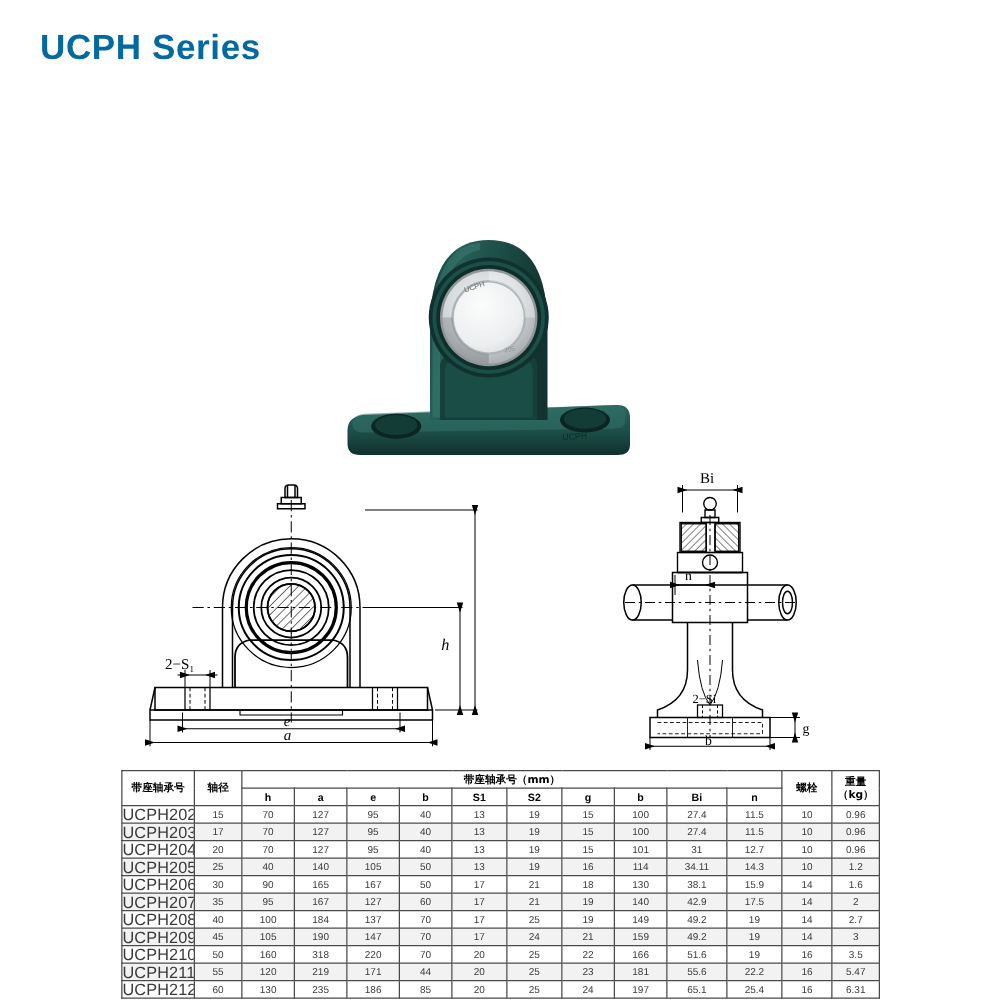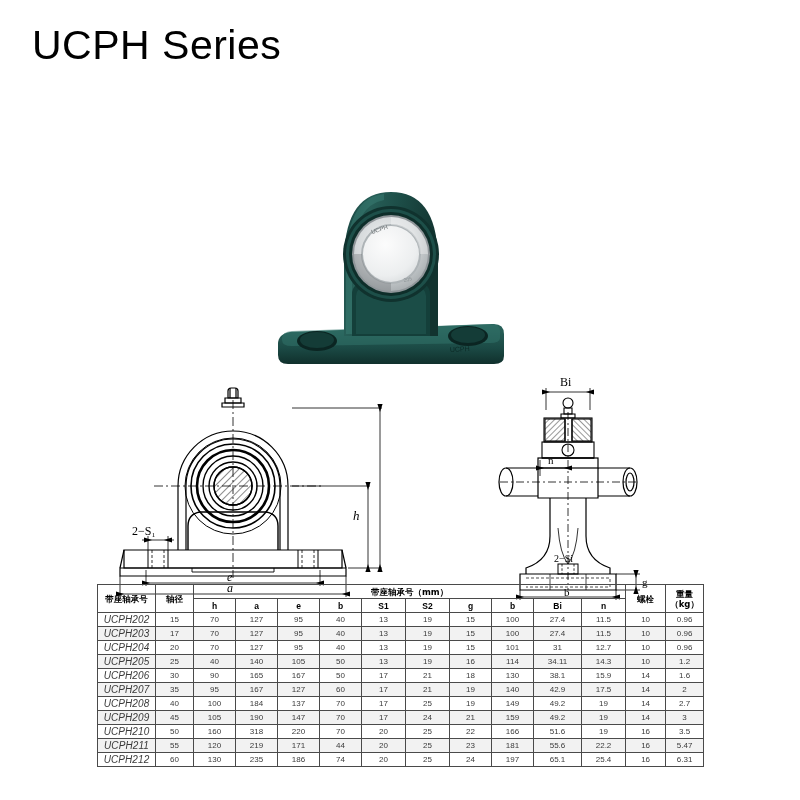--- a/index.html
+++ b/index.html
@@ -14,24 +14,24 @@
     font-family: "Liberation Sans", sans-serif;
     color: #111;
     overflow: hidden;
   }
 
   
   #page-title {
     position: absolute;
     left: 32px;
     top: 22px;
-    font-size: 41px;
-    font-weight: normal;
+    font-size: 28px;
+    font-weight: bold;
     letter-spacing: 0.5px;
-    color: #000000;
+    color: #0369a1;
     white-space: nowrap;
   }
 
   
   #product-photo {
     position: absolute;
     left: 272px;
     top: 166px;
     width: 238px;
     height: 200px;
@@ -50,21 +50,21 @@
     left: 498px;
     top: 368px;
     width: 190px;
     height: 232px;
   }
 
   
   #spec-table-wrap {
     position: absolute;
     left: 97px;
-    top: 584px;
+    top: 616px;
     width: 606px;
   }
   table.spec {
     border-collapse: collapse;
     width: 606px;
     table-layout: fixed;
     font-size: 8px;
     color: #3a3a3a;
   }
   table.spec th, table.spec td {
@@ -87,23 +87,22 @@
     font-size: 8px;
   }
   th.group { height: 13px; }
   th.sub {
     font-style: normal;
     font-size: 9px;
     font-weight: bold;
   }
   th.sub-b { font-size: 10px; }
   td.model {
-    font-size: 10px;
+    font-size: 13px;
     letter-spacing: 0.1px;
-    font-style: italic;
   }
   tr.alt td { background: #f2f2f2; }
   .wt-line { display:block; line-height: 10px; }
 </style>
 </head>
 <body>
 
 <div id="page-title">UCPH Series</div>
 
 <div id="product-photo">
@@ -563,21 +562,21 @@
           <td>22.2</td>
           <td>16</td>
           <td>5.47</td>
         </tr>
         <tr>
           <td class="model">UCPH212</td>
           <td>60</td>
           <td>130</td>
           <td>235</td>
           <td>186</td>
-          <td>74</td>
+          <td>85</td>
           <td>20</td>
           <td>25</td>
           <td>24</td>
           <td>197</td>
           <td>65.1</td>
           <td>25.4</td>
           <td>16</td>
           <td>6.31</td>
         </tr>
       </tbody>

